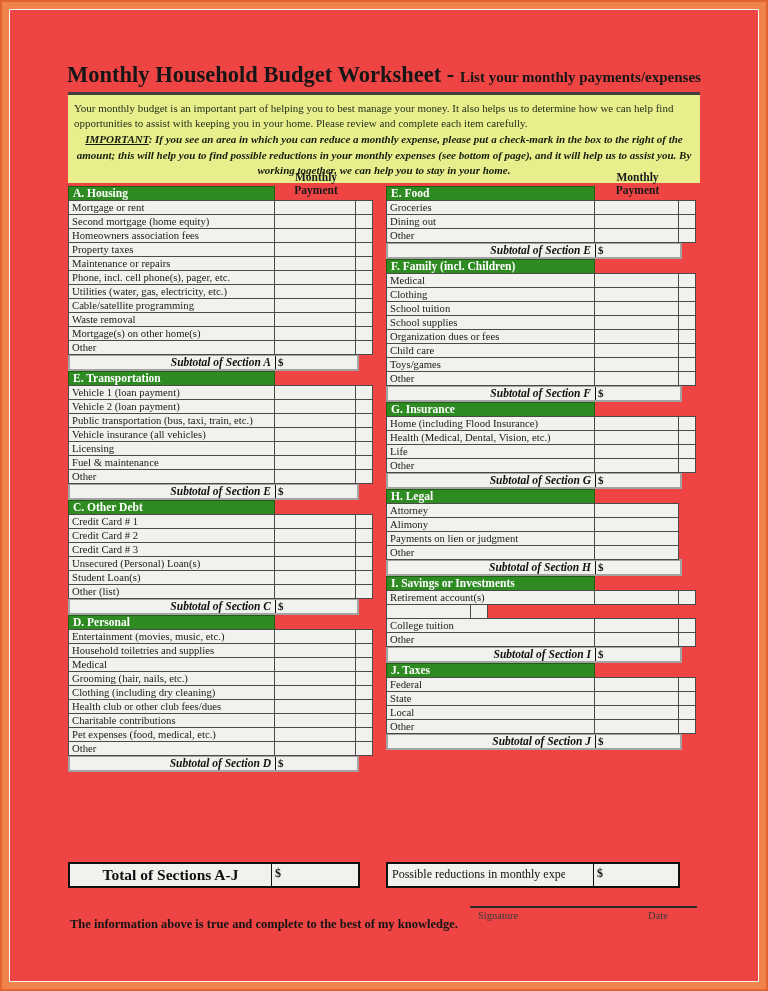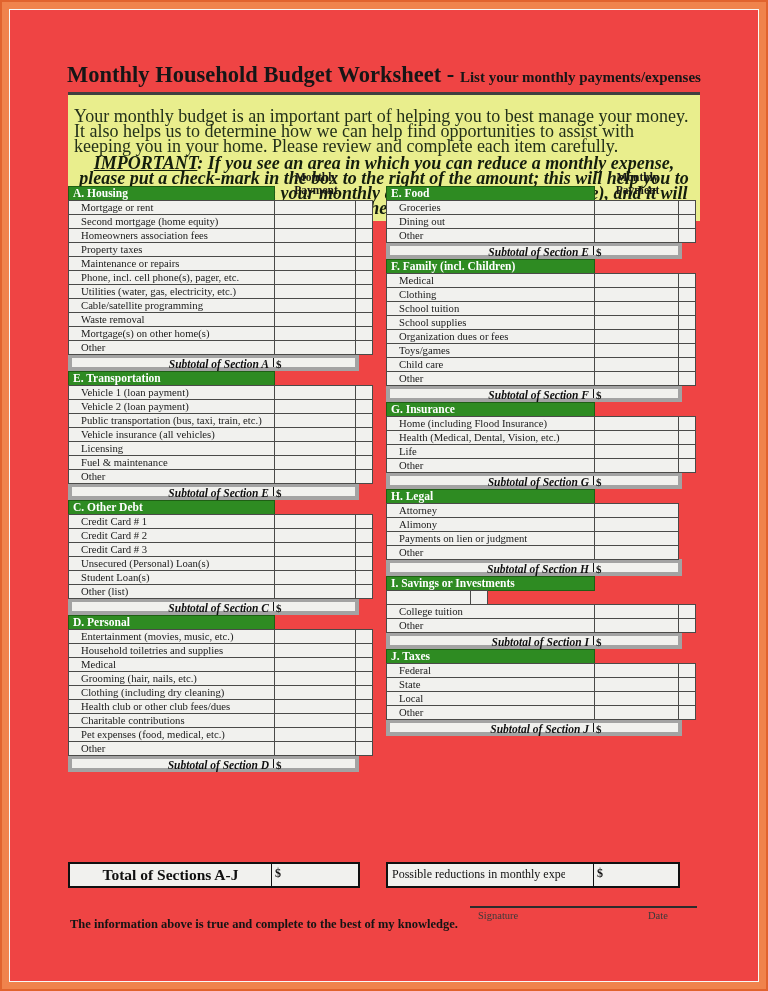--- a/index.html
+++ b/index.html
@@ -11,40 +11,40 @@
   .sheet{position:absolute;inset:0;}
 
   
   .title{position:absolute;top:62px;left:0;right:0;text-align:center;white-space:nowrap;color:#161616;}
   .title .main{font-size:22.5px;font-weight:bold;}
   .title .sep{font-size:22.5px;font-weight:bold;}
   .title .sub{font-size:15px;font-weight:bold;}
 
   
   .intro-box{position:absolute;left:68px;top:92px;width:632px;box-sizing:border-box;border-top:3px solid #3f3f3f;
-    background:#e9ee8d;padding:14px 6px 5px 6px;font-size:18px;line-height:15.2px;color:#23301a;}
+    background:#e9ee8d;padding:6px 6px 5px 6px;font-size:11px;line-height:15.2px;color:#23301a;}
   .intro-box .important{margin-top:1px;font-weight:bold;text-align:center;color:#141d0d;font-style:italic;}
   .intro-box .imp-label{text-decoration:underline;}
 
   
   .col{position:absolute;top:186px;}
   .col-left{left:68px;width:307px;--lw:207px;--pw:82px;}
   .col-right{left:386px;width:312px;--lw:209px;--pw:85px;}
   .pay-header{position:absolute;top:-15px;left:var(--lw);width:var(--pw);text-align:center;
     font-weight:bold;font-size:11.5px;line-height:13px;color:#191919;z-index:5;}
   .sec-bar{width:var(--lw);height:15px;box-sizing:border-box;background:#2e8b22;border:1px solid #1e5f14;
     color:#ffffff;font-weight:bold;font-size:11.5px;line-height:12px;padding-left:4px;}
   .sec-row{display:flex;margin-top:-1px;}
   .cell{box-sizing:border-box;height:15px;border:1px solid #4a4a48;background:#f1f1ee;margin-left:-1px;}
   .cell:first-child{margin-left:0;}
-  .cell.label{width:var(--lw);font-size:10.7px;line-height:12.5px;padding-left:12px;color:#1a1a1a;
+  .cell.label{width:var(--lw);font-size:10.7px;line-height:12.5px;padding-left:3px;color:#1a1a1a;
     white-space:nowrap;overflow:hidden;}
   .cell.pay{width:var(--pw);}
   .cell.chk{width:18px;}
-  .subtotal{display:flex;margin-top:-1px;box-sizing:border-box;border:4px solid #a3a3a3;
+  .subtotal{display:flex;margin-top:-1px;box-sizing:border-box;border:2px solid #a3a3a3;
     width:calc(var(--lw) + var(--pw) + 2px);height:17px;background:#f1f1ee;}
   .sub-label{flex:1;text-align:right;font-weight:bold;font-style:italic;font-size:11.5px;line-height:12.5px;padding-right:4px;color:#101010;}
   .sub-pay{width:var(--pw);box-sizing:border-box;border-left:1px solid #101010;font-weight:bold;font-size:11px;line-height:12.5px;padding-left:2px;color:#101010;}
 
   
   .total-box{position:absolute;left:68px;top:862px;width:292px;height:26px;box-sizing:border-box;
     border:2px solid #101010;display:flex;background:#f1f1ee;}
   .total-label{flex:1;text-align:center;font-weight:bold;font-size:15.5px;line-height:21px;color:#101010;}
   .total-pay{width:87px;box-sizing:border-box;border-left:1px solid #101010;font-weight:bold;font-size:12px;padding:2px 0 0 3px;color:#101010;}
   .reductions-box{position:absolute;left:386px;top:862px;width:294px;height:26px;box-sizing:border-box;
@@ -317,30 +317,30 @@
             <div class="cell label">School supplies</div>
             <div class="cell pay"></div>
             <div class="cell chk"></div>
           </div>
           <div class="sec-row">
             <div class="cell label">Organization dues or fees</div>
             <div class="cell pay"></div>
             <div class="cell chk"></div>
           </div>
           <div class="sec-row">
+            <div class="cell label">Child care</div>
+            <div class="cell pay"></div>
+            <div class="cell chk"></div>
+          </div>
+          <div class="sec-row">
             <div class="cell label">Toys/games</div>
             <div class="cell pay"></div>
             <div class="cell chk"></div>
           </div>
           <div class="sec-row">
-            <div class="cell label">Child care</div>
-            <div class="cell pay"></div>
-            <div class="cell chk"></div>
-          </div>
-          <div class="sec-row">
             <div class="cell label">Other</div>
             <div class="cell pay"></div>
             <div class="cell chk"></div>
           </div>
           <div class="subtotal">
             <div class="sub-label">Subtotal of Section F</div>
             <div class="sub-pay">$</div>
           </div>
         </div>
         <div class="sectionsection">
@@ -388,20 +388,25 @@
             <div class="cell label">Other</div>
             <div class="cell pay"></div>
           </div>
           <div class="subtotal">
             <div class="sub-label">Subtotal of Section H</div>
             <div class="sub-pay">$</div>
           </div>
         </div>
         <div class="sectionsection">
           <div class="sec-bar">I. Savings or Investments</div>
+          <div class="sec-row">
+            <div class="cell label">Retirement account(s)</div>
+            <div class="cell pay"></div>
+            <div class="cell chk"></div>
+          </div>
           <div class="sec-row">
             <div class="cell pay"></div>
             <div class="cell chk"></div>
           </div>
           <div class="sec-row">
             <div class="cell label">College tuition</div>
             <div class="cell pay"></div>
             <div class="cell chk"></div>
           </div>
           <div class="sec-row">

